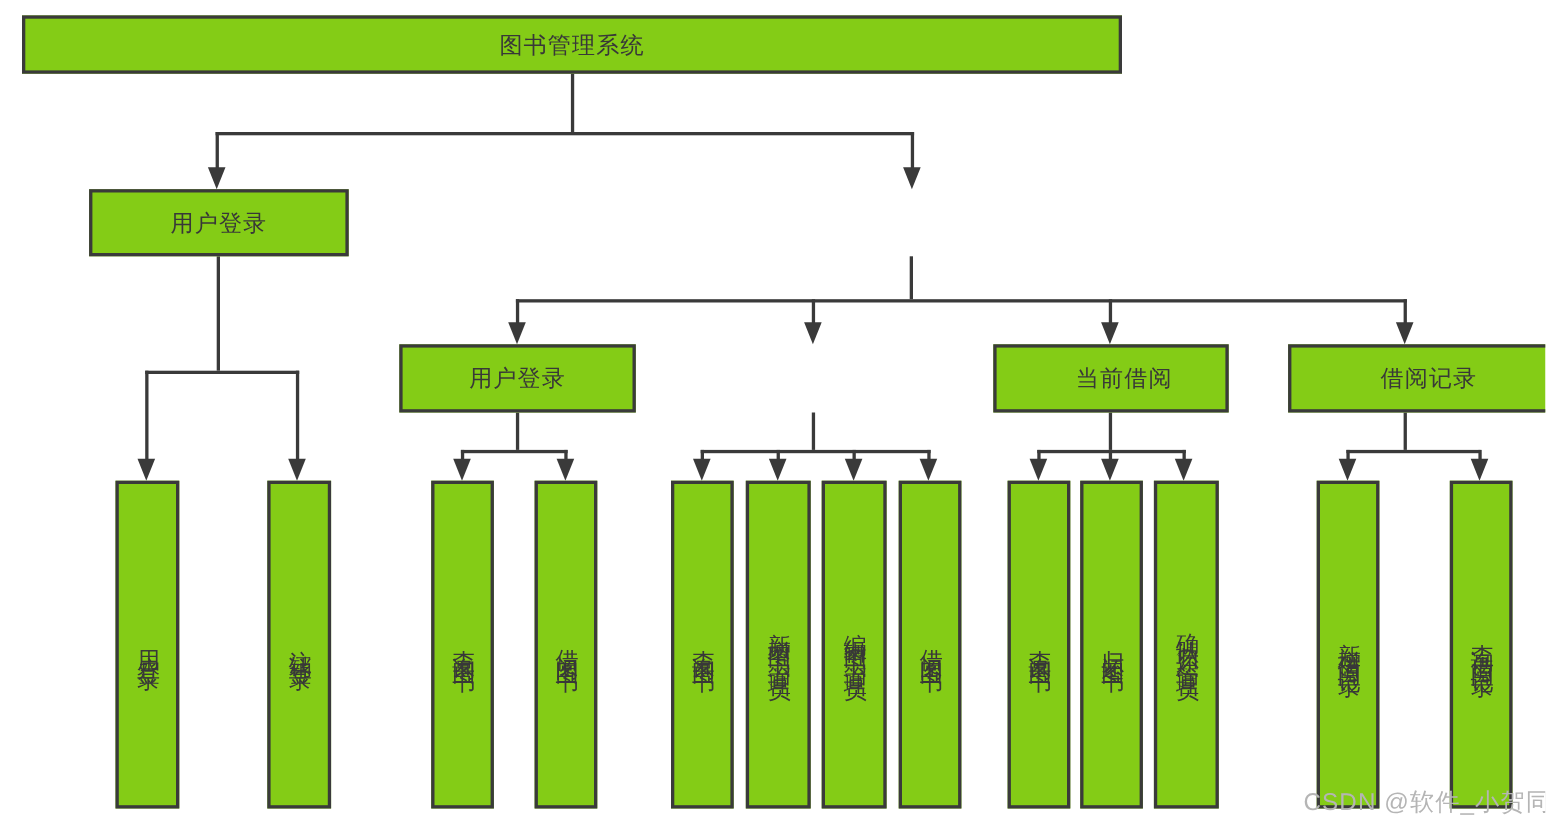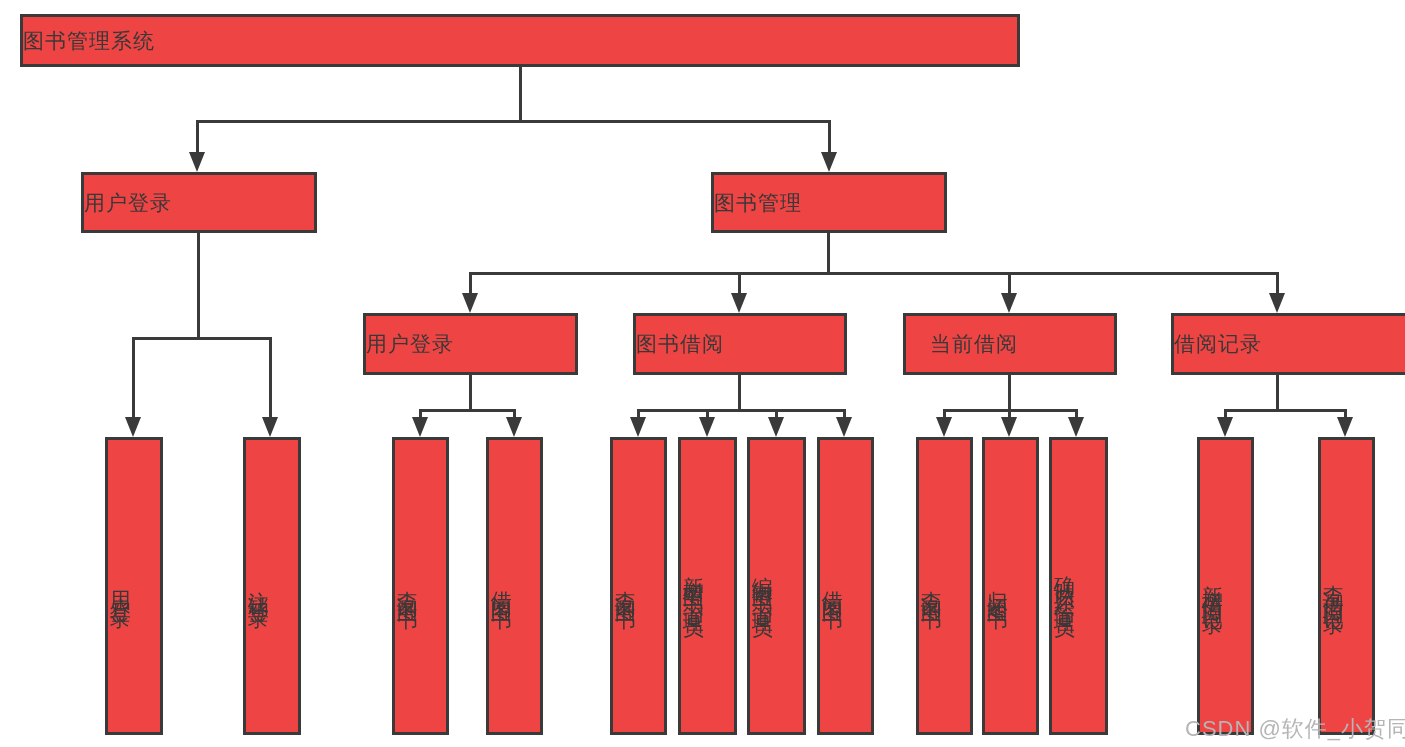--- a/index.html
+++ b/index.html
@@ -9,24 +9,24 @@
     width: 1405px;
     height: 747px;
     background: #ffffff;
     font-family: "Liberation Sans", "DejaVu Sans", sans-serif;
     color: #333333;
     overflow: hidden;
   }
   .node {
     position: absolute;
     border: 3px solid #3a3a3a;
-    background: #ef4444;
+    background: #84cc16;
     display: flex;
     align-items: center;
-    justify-content: flex-start;
+    justify-content: center;
     font-size: 21px;
     color: #383838;
     letter-spacing: 1px;
     z-index: 2;
   }
   .leaf .vtext {
     writing-mode: vertical-rl;
     text-orientation: mixed;
     letter-spacing: 6px;
     line-height: 1.15;
@@ -67,23 +67,20 @@
   <div class="vline" style="left:519px; top:67px;  height:53px;"></div>
   <div class="hline" style="left:196px; top:120px; width:635px;"></div>
   <div class="vline" style="left:196px; top:120px; height:36px;"></div>
   <div class="arrow" style="left:189px; top:152px;"></div>
   <div class="vline" style="left:828px; top:120px; height:36px;"></div>
   <div class="arrow" style="left:821px; top:152px;"></div>
 
   <div class="node" style="left:81px; top:172px; width:236px; height:61px;">
     <span>用户登录</span>
   </div>
-  <div class="node" style="left:711px; top:172px; width:236px; height:61px;">
-    <span>图书管理</span>
-  </div>
 
   <div class="vline" style="left:197px; top:233px; height:104px;"></div>
   <div class="hline" style="left:132px; top:337px; width:140px;"></div>
   <div class="vline" style="left:132px; top:337px; height:82px;"></div>
   <div class="arrow" style="left:125px; top:417px;"></div>
   <div class="vline" style="left:269px; top:337px; height:82px;"></div>
   <div class="arrow" style="left:262px; top:417px;"></div>
 
   <div class="vline" style="left:827px; top:233px; height:39px;"></div>
   <div class="hline" style="left:469px; top:272px; width:810px;"></div>
@@ -91,23 +88,20 @@
   <div class="arrow" style="left:462px;  top:293px;"></div>
   <div class="vline" style="left:738px;  top:272px; height:25px;"></div>
   <div class="arrow" style="left:731px;  top:293px;"></div>
   <div class="vline" style="left:1008px; top:272px; height:25px;"></div>
   <div class="arrow" style="left:1001px; top:293px;"></div>
   <div class="vline" style="left:1276px; top:272px; height:25px;"></div>
   <div class="arrow" style="left:1269px; top:293px;"></div>
 
   <div class="node" style="left:363px; top:313px; width:215px; height:62px;">
     <span>用户登录</span>
-  </div>
-  <div class="node" style="left:633px; top:313px; width:214px; height:62px;">
-    <span>图书借阅</span>
   </div>
   <div class="node" style="left:903px; top:313px; width:214px; height:62px;padding-left:24px;">
     <span>当前借阅</span>
   </div>
   <div class="node" style="left:1171px; top:313px; width:256px; height:62px;">
     <span>借阅记录</span>
   </div>
 
   <div class="vline" style="left:469px; top:375px; height:34px;"></div>
   <div class="hline" style="left:419px; top:409px; width:97px;"></div>

